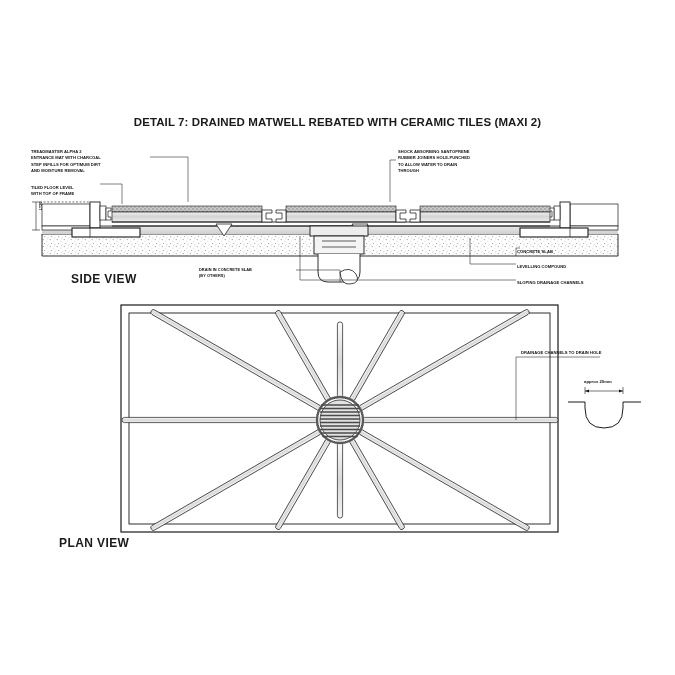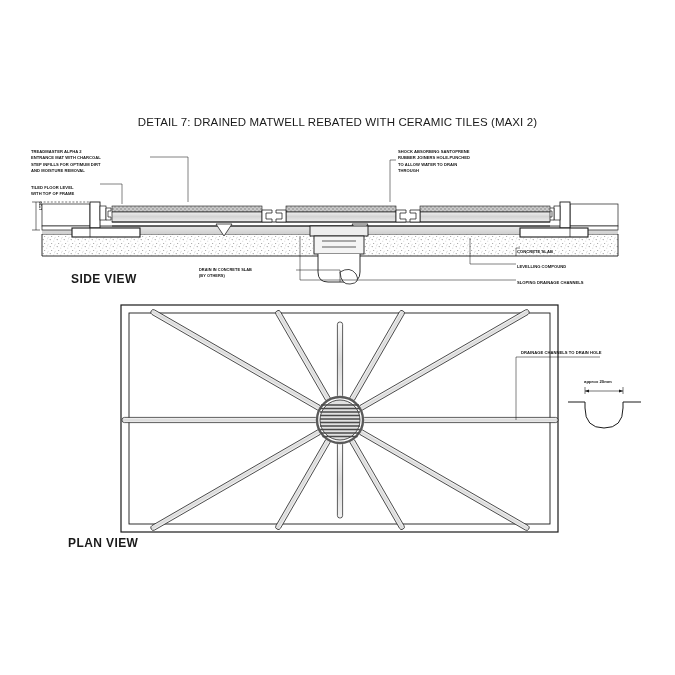--- a/index.html
+++ b/index.html
@@ -20,33 +20,33 @@
     left: 0; top: 0;
     width: 675px;
     height: 675px;
   }
   .drawing-title {
     position: absolute;
     left: 0; top: 116px;
     width: 675px;
     text-align: center;
     font-size: 11.5px;
-    font-weight: normal;
+    font-weight: bold;
     letter-spacing: 0.1px;
     white-space: nowrap;
   }
   .view-label {
     position: absolute;
     font-size: 12px;
     font-weight: bold;
     letter-spacing: 0.4px;
     white-space: nowrap;
   }
   #side-view-label { left: 71px; top: 272px; }
-  #plan-view-label { left: 68px; top: 536px; }
+  #plan-view-label { left: 59px; top: 536px; }
 
   .note {
     position: absolute;
     font-size: 4.1px;
     line-height: 1.55;
     font-weight: bold;
     letter-spacing: 0.05px;
     white-space: nowrap;
     color: #111;
   }

